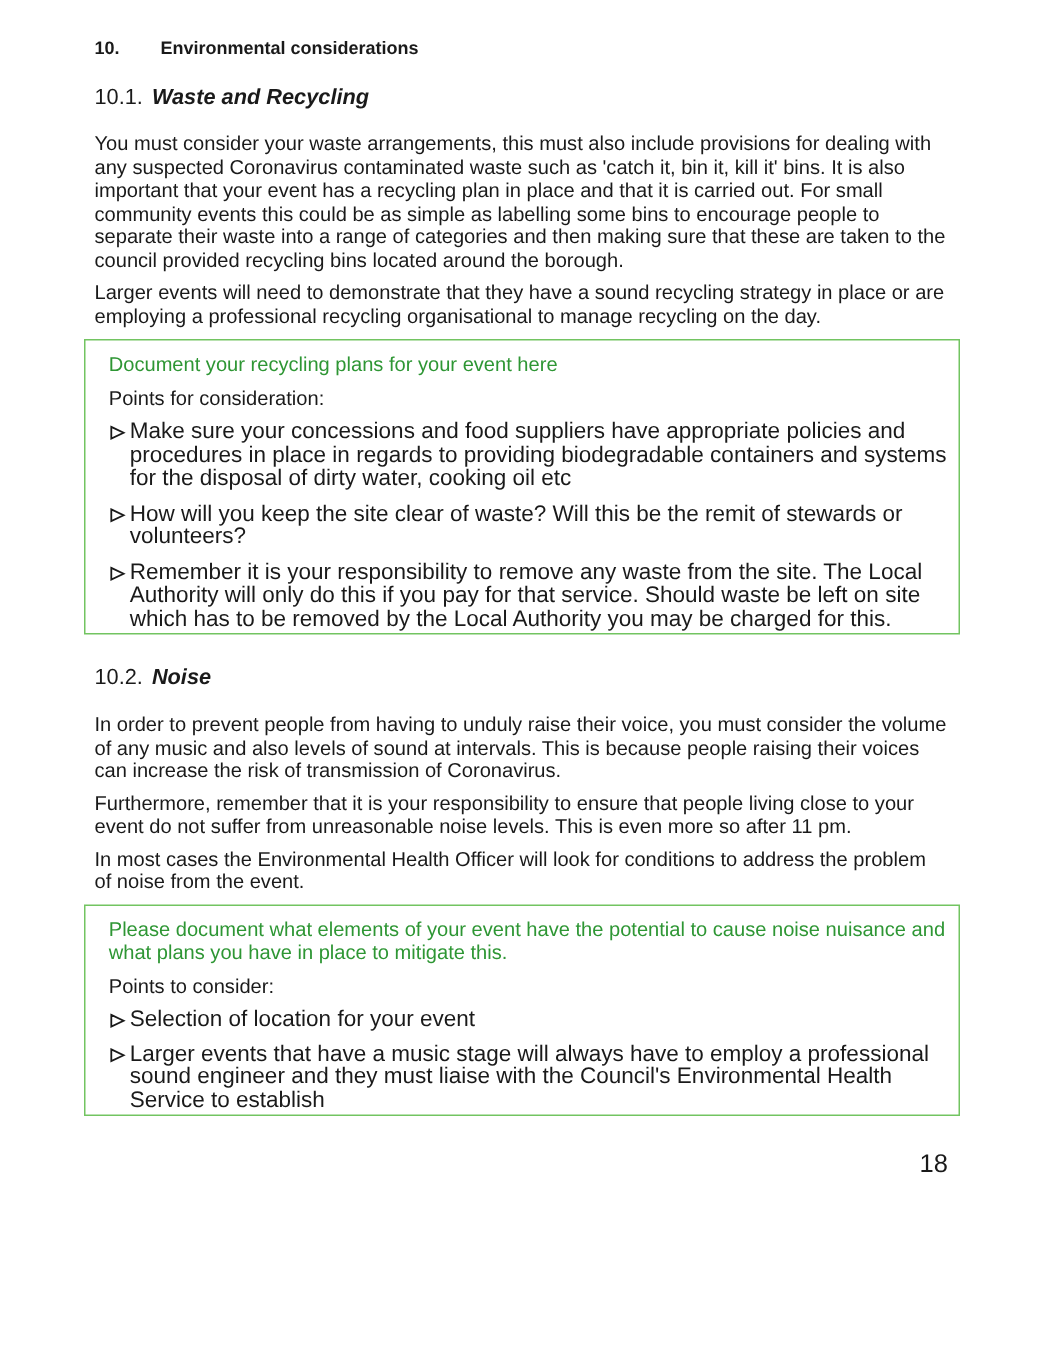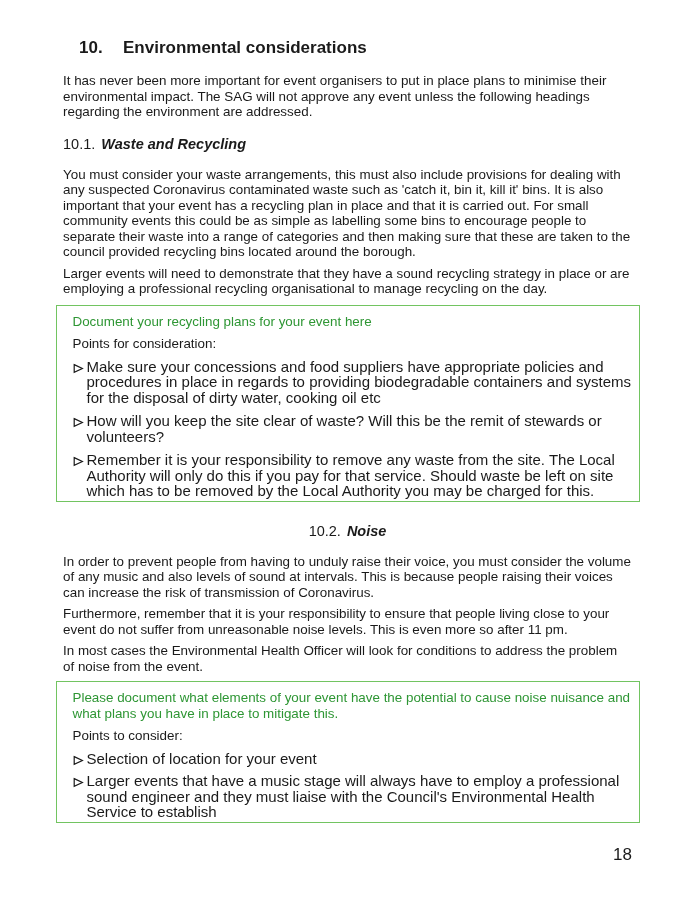--- a/index.html
+++ b/index.html
@@ -15,22 +15,22 @@
     color: #1a1a1a;
   }
   .page {
     box-sizing: border-box;
     width: 695px;
     height: 900px;
     padding: 23px 63px 0 63px;
     background: #ffffff;
   }
   h1.sec-heading {
-    margin: 16px;
-    font-size: 17px;
+    margin: 0;
+    font-size: 12px;
     line-height: 18px;
     font-weight: bold;
     color: #1a1a1a;
   }
   .h1-num {
     display: inline-block;
     width: 44px;
   }
   .para {
     margin: 15px 0 0 0;
@@ -42,21 +42,20 @@
   }
   h2.sub-heading {
     margin: 16px 0 0 0;
     font-size: 14.5px;
     line-height: 16px;
     font-weight: normal;
     color: #1a1a1a;
   }
   h2.sub-heading-noise {
     margin-top: 21px;
-    text-align: center;
   }
   .h2-num {
     margin-right: 6px;
   }
   .h2-title {
     font-weight: bold;
     font-style: italic;
   }
   .green-box {
     margin: 8px -7.5px 0 -7.5px;
@@ -110,21 +109,20 @@
     color: #1a1a1a;
   }
 </style>
 </head>
 <body>
 
 <div class="page">
 
   <h1 class="sec-heading"><span class="h1-num">10.</span><span>Environmental considerations</span></h1>
 
-  <p class="para">It has never been more important for event organisers to put in place plans to minimise their environmental impact. The SAG will not approve any event unless the following headings regarding the environment are addressed.</p>
 
   <h2 class="sub-heading"><span class="h2-num">10.1.</span><span class="h2-title">Waste and Recycling</span></h2>
 
   <p class="para">You must consider your waste arrangements, this must also include provisions for dealing with any suspected Coronavirus contaminated waste such as 'catch it, bin it, kill it' bins. It is also important that your event has a recycling plan in place and that it is carried out. For small community events this could be as simple as labelling some bins to encourage people to separate their waste into a range of categories and then making sure that these are taken to the council provided recycling bins located around the borough.</p>
   <p class="para para-tight">Larger events will need to demonstrate that they have a sound recycling strategy in place or are employing a professional recycling organisational to manage recycling on the day.</p>
 
   <div class="green-box">
     <p class="box-prompt">Document your recycling plans for your event here</p>
     <p>Points for consideration:</p>
     <ul class="bullet-list">

